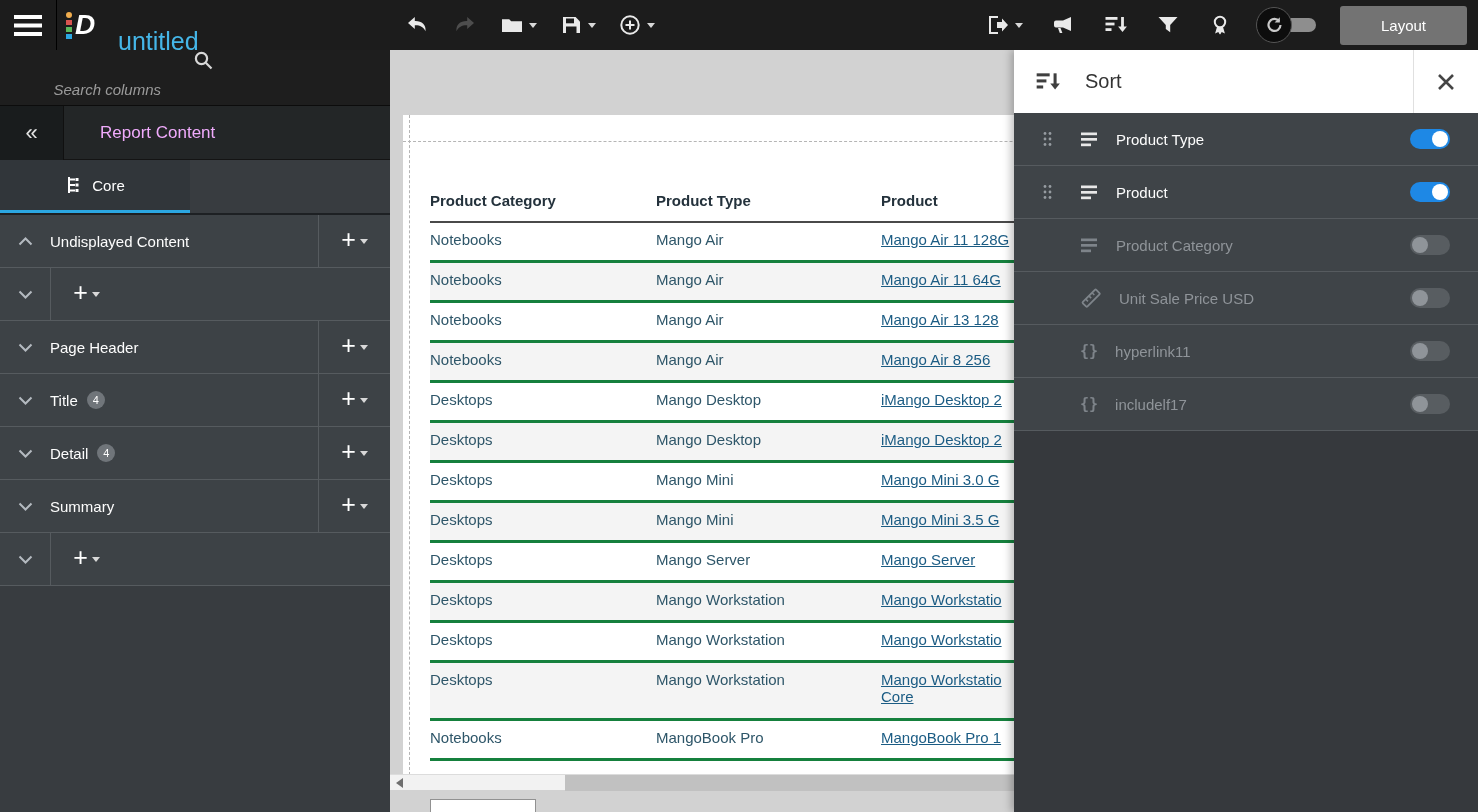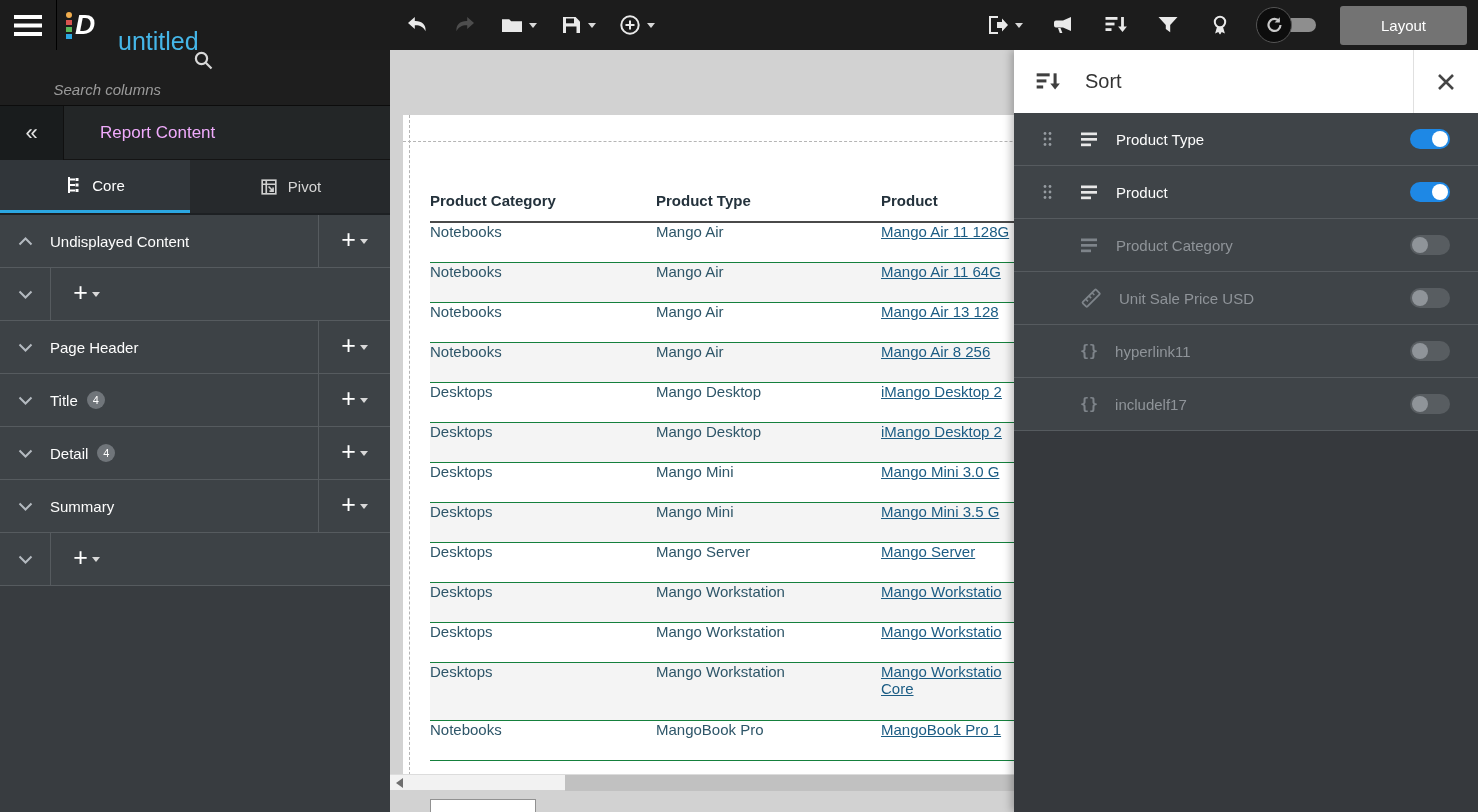--- a/index.html
+++ b/index.html
@@ -49,21 +49,21 @@
   .plus { color:#fff; font-size:25px; font-weight:400; line-height:1; margin-top:-3px; }
 
   
   .canvas { position:absolute; left:390px; top:50px; right:0; bottom:0; background:#d2d2d2; }
   .page { position:absolute; left:13px; top:65px; width:810px; height:660px; background:#fff; }
   .guide-v { position:absolute; left:6px; top:0; bottom:0; border-left:1px dashed #b5b5b5; }
   .guide-h { position:absolute; left:0; right:0; top:26px; border-top:1px dashed #b5b5b5; }
   .rtable { position:absolute; left:27px; top:73px; right:6px; }
   .thead { display:grid; grid-template-columns:226px 225px 1fr; padding:4px 0 12px 0; border-bottom:2px solid #4a4a4a; }
   .thead .hcell { font-weight:bold; font-size:15px; color:#24323c; white-space:nowrap; }
-  .trow { display:grid; grid-template-columns:226px 225px 1fr; border-bottom:1px solid #15803d; min-height:40px; align-items:start; }
+  .trow { display:grid; grid-template-columns:226px 225px 1fr; border-bottom:3px solid #15803d; min-height:40px; padding-top:8px; align-items:start; }
   .tbody .trow:nth-child(even) { background:#f4f4f4; }
   .trow.tall { min-height:58px; }
   .cell { font-size:15px; color:#2e5669; white-space:nowrap; }
   .link { color:#1b5c84; text-decoration:underline; cursor:pointer; }
   .link.block { display:block; }
   .hscroll { position:absolute; left:0; top:724px; width:700px; height:16px; background:#f2f2f2; border-top:1px solid #dcdcdc; }
   .hs-arrow { position:absolute; left:6px; top:3px; width:0; height:0; border-top:5px solid transparent; border-bottom:5px solid transparent; border-right:7px solid #6f6f6f; cursor:pointer; }
   .hs-thumb { position:absolute; left:175px; top:0; width:449px; height:16px; background:#c1c1c1; cursor:pointer; }
   .cut-box { position:absolute; left:40px; top:749px; width:106px; height:13px; background:#fff; border:1px solid #919191; border-bottom:none; cursor:pointer; }
 
@@ -212,28 +212,20 @@
     <div class="tabs">
       <div class="tab tab-bands">
         <svg class="ic" width="18" height="20" viewBox="0 0 18 20">
             <path d="M4 2v16M4 4.5h6M4 10h6M4 15.5h6" stroke="#fff" stroke-width="2" fill="none"></path>
             <rect x="10.5" y="3" width="3" height="3" fill="#fff"></rect>
             <rect x="10.5" y="8.5" width="3" height="3" fill="#fff"></rect>
             <rect x="10.5" y="14" width="3" height="3" fill="#fff"></rect>
           </svg>
         <span>Core</span>
       </div>
-      <div class="tab tab-pivot">
-        <svg class="ic" width="20" height="20" viewBox="0 0 22 22">
-            <rect x="3.5" y="3.5" width="15" height="15" fill="none" stroke="#cfcfcf" stroke-width="1.8"></rect>
-            <path d="M3.5 8h15M8 3.5v15" stroke="#cfcfcf" stroke-width="1.8"></path>
-            <path d="M10.5 10.5l5 5M15.5 11.5v4h-4" stroke="#cfcfcf" stroke-width="1.8" fill="none"></path>
-          </svg>
-        <span>Pivot</span>
-      </div>
     </div>
 
     <div class="bands">
       <div class="band">
         <span class="chev">
             <svg class="ic" width="15" height="9" viewBox="0 0 14 9">
               <polyline points="1,7.5 7,1.5 13,7.5" fill="none" stroke="#b4bac0" stroke-width="2"></polyline>
             </svg>
           </span>
         <div class="blabel">

